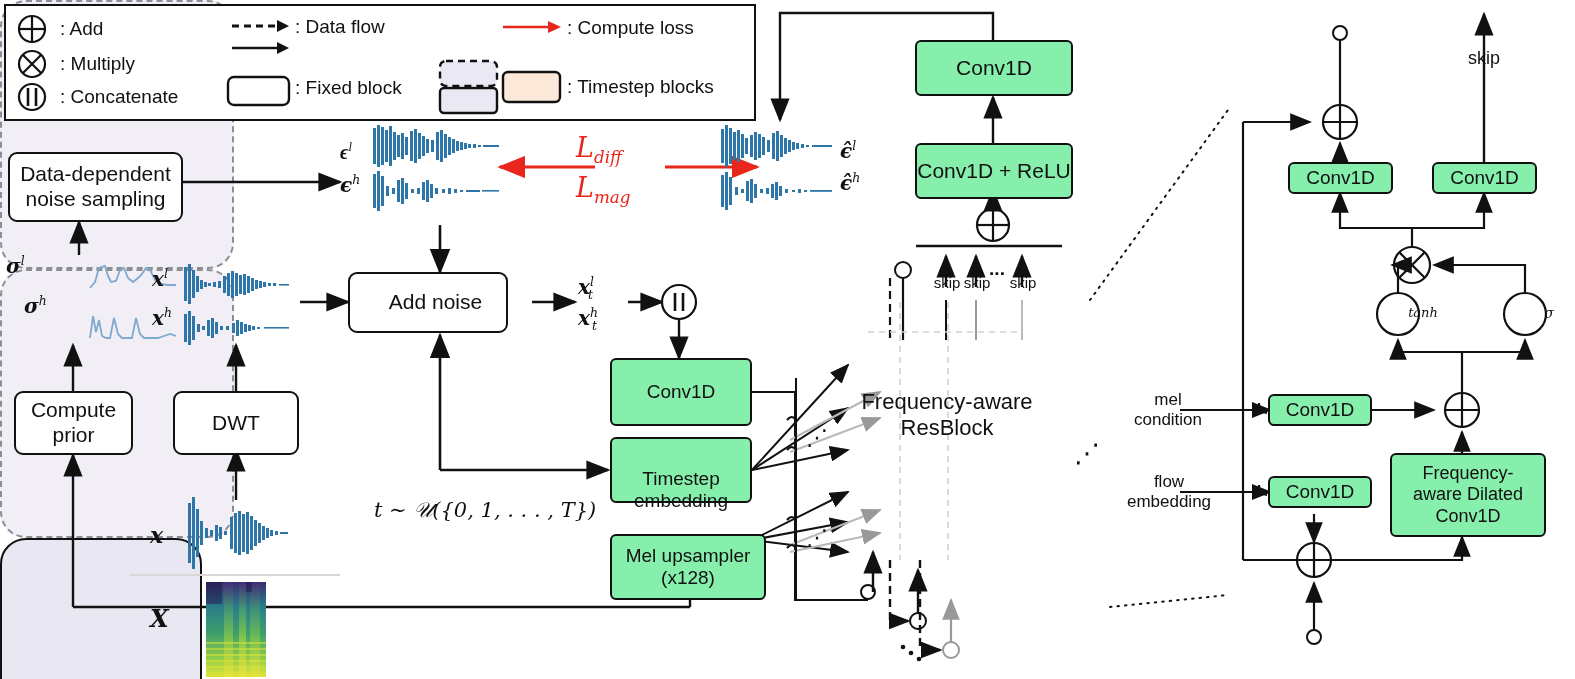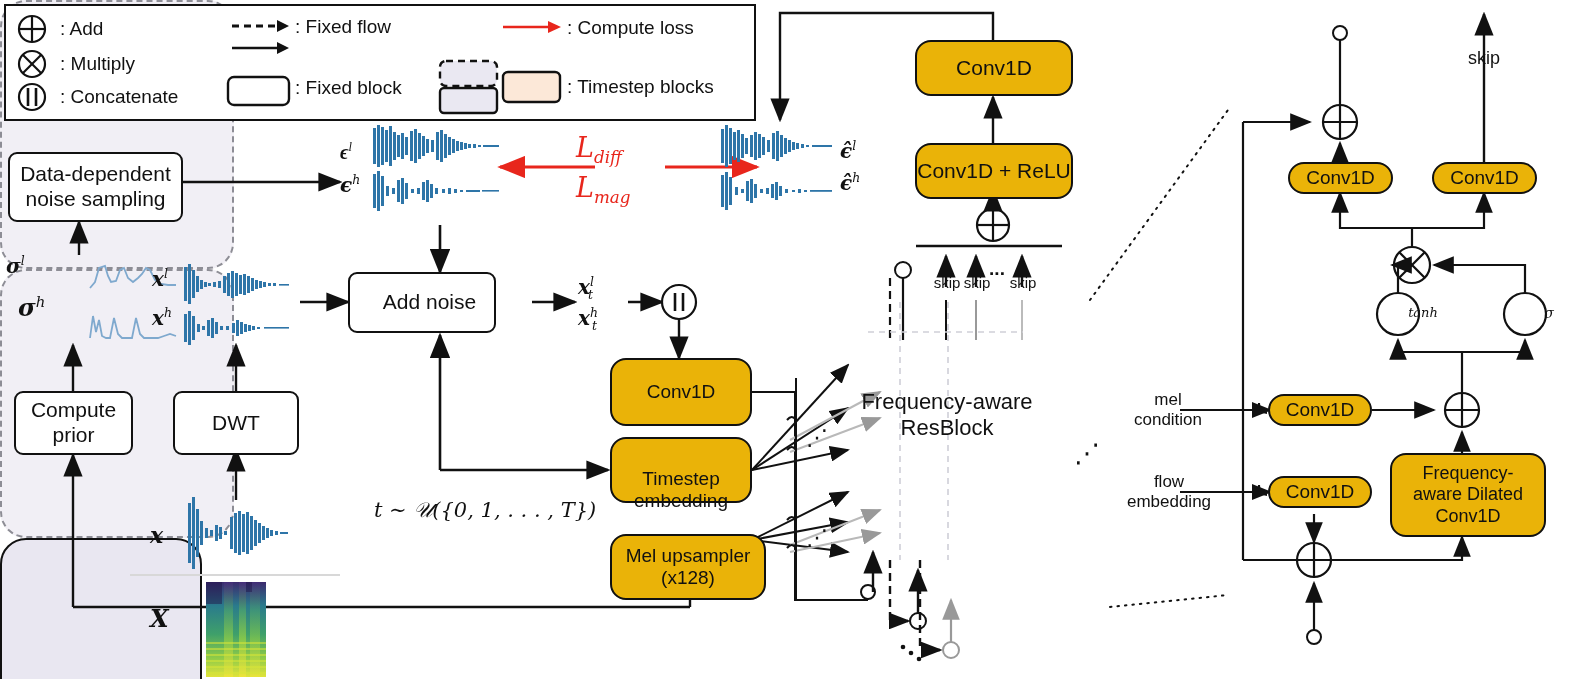--- a/index.html
+++ b/index.html
@@ -2,21 +2,21 @@
 <html><head>
 <meta charset="utf-8">
 <style>
   html,body{margin:0;padding:0;background:#fff;}
   body{font-family:"Liberation Sans", sans-serif;}
   #root{position:relative;width:1575px;height:679px;overflow:hidden;background:#fff;}
   .abs{position:absolute;}
   svg{display:block;}
   .box{position:absolute;box-sizing:border-box;display:flex;align-items:center;justify-content:center;text-align:center;line-height:1.18;}
   .fixed-box{background:#fff;border:2px solid #111;border-radius:9px;font-size:21px;color:#111;}
-  .learn-box{background:#eab308;border:2px solid #111;border-radius:16px;font-size:19px;color:#111;}
+  .learn-box{background:#86efac;border:2px solid #111;border-radius:6px;font-size:19px;color:#111;}
   .lav-panel{background:#E9E7F1;border:2.5px solid #111;border-radius:26px;}
   .lav-ghost{background:#F1EFF5;border:2px dashed #8d8d95;border-radius:26px;}
   .lbl{position:absolute;font-size:17px;color:#111;text-align:center;line-height:1.2;}
   .math{font-family:"DejaVu Serif", serif;font-style:italic;font-weight:bold;color:#111;}
   .mathn{font-family:"DejaVu Serif", serif;font-style:italic;color:#111;margin-left:24px;}
   .loss{font-family:"DejaVu Serif", serif;font-style:italic;color:#e8261c;font-size:27px;}
   .legend{position:absolute;left:4px;top:4px;width:748px;height:113px;border:2px solid #111;background:#fff;}
   .lg-txt{position:absolute;font-size:19px;color:#111;}
   sup{font-size:.62em;font-style:italic;font-weight:normal;}
   sub{font-size:.62em;font-style:italic;font-weight:normal;}
@@ -68,21 +68,21 @@
 
       <g>
         <rect x="434" y="55" width="57" height="25" rx="6" fill="#EAE8F2" stroke="#111" stroke-width="2.4" stroke-dasharray="7,5"></rect>
         <rect x="434" y="82" width="57" height="25" rx="4" fill="#EAE8F2" stroke="#111" stroke-width="2.4"></rect>
         <rect x="497" y="66" width="57" height="30" rx="5" fill="#FCE8D8" stroke="#111" stroke-width="2.4"></rect>
       </g>
     </svg>
     <div class="lg-txt" style="left:54px;top:12px;">: Add</div>
     <div class="lg-txt" style="left:54px;top:47px;">: Multiply</div>
     <div class="lg-txt" style="left:54px;top:80px;">: Concatenate</div>
-    <div class="lg-txt" style="left:289px;top:10px;">: Fixed flow</div>
+    <div class="lg-txt" style="left:289px;top:10px;">: Data flow</div>
     <div class="lg-txt" style="left:289px;top:71px;">: Fixed block</div>
     <div class="lg-txt" style="left:561px;top:11px;">: Compute loss</div>
     <div class="lg-txt" style="left:561px;top:70px;">: Timestep blocks</div>
   </div>
 
   <svg class="abs" style="left:0;top:0;" width="1575" height="679" viewBox="0 0 1575 679">
     <defs>
       <marker id="ah" markerWidth="10" markerHeight="8" refX="9" refY="4" orient="auto">
           <path d="M0,0 L10,4 L0,8 Z" fill="#111"></path>
         </marker>
@@ -476,21 +476,21 @@
     <span style="white-space:pre-line;">Data-dependent
 noise sampling</span>
   </div>
   <div class="box fixed-box" style="left:14px;top:391px;width:119px;height:64px;">
     <span style="white-space:pre-line;">Compute
 prior</span>
   </div>
   <div class="box fixed-box" style="left:173px;top:391px;width:126px;height:64px;">
     <span>DWT</span>
   </div>
-  <div class="box fixed-box" style="left:348px;top:272px;width:148px;height:61px;padding-left:15px;">
+  <div class="box fixed-box" style="left:348px;top:272px;width:160px;height:61px;padding-left:15px;">
     <span>Add noise</span>
   </div>
 
   <div class="box learn-box" style="left:610px;top:358px;width:142px;height:68px;">
     <span>Conv1D</span>
   </div>
   <div class="box learn-box" style="left:610px;top:437px;width:142px;height:66px;">
     <span style="white-space:pre-line;margin-top:40px;">Timestep
 embedding</span>
   </div>
@@ -551,21 +551,21 @@
   <div class="lbl mathn" style="left:1512px;top:305px;width:26px;font-size:14px;">σ</div>
   <div class="lbl" style="left:1460px;top:48px;width:48px;font-size:18px;">skip</div>
   <div class="lbl" style="left:1128px;top:390px;width:80px;" style2="">mel
 condition</div>
   <div class="lbl" style="left:1126px;top:472px;width:86px;">flow
 embedding</div>
 
   <div class="abs math" style="left:6px;top:253px;font-size:20px;">
     <span>σ</span><sup>l</sup>
   </div>
-  <div class="abs math" style="left:18px;top:293px;font-size:24px;">
+  <div class="abs math" style="left:24px;top:293px;font-size:20px;">
     <span>σ</span><sup>h</sup>
   </div>
   <div class="abs math" style="left:152px;top:266px;font-size:20px;">
     <span>x</span><sup>l</sup>
   </div>
   <div class="abs math" style="left:152px;top:305px;font-size:20px;">
     <span>x</span><sup>h</sup>
   </div>
   <div class="abs math" style="left:150px;top:522px;font-size:22px;">x</div>
   <div class="abs math" style="left:150px;top:604px;font-size:24px;">X</div>

